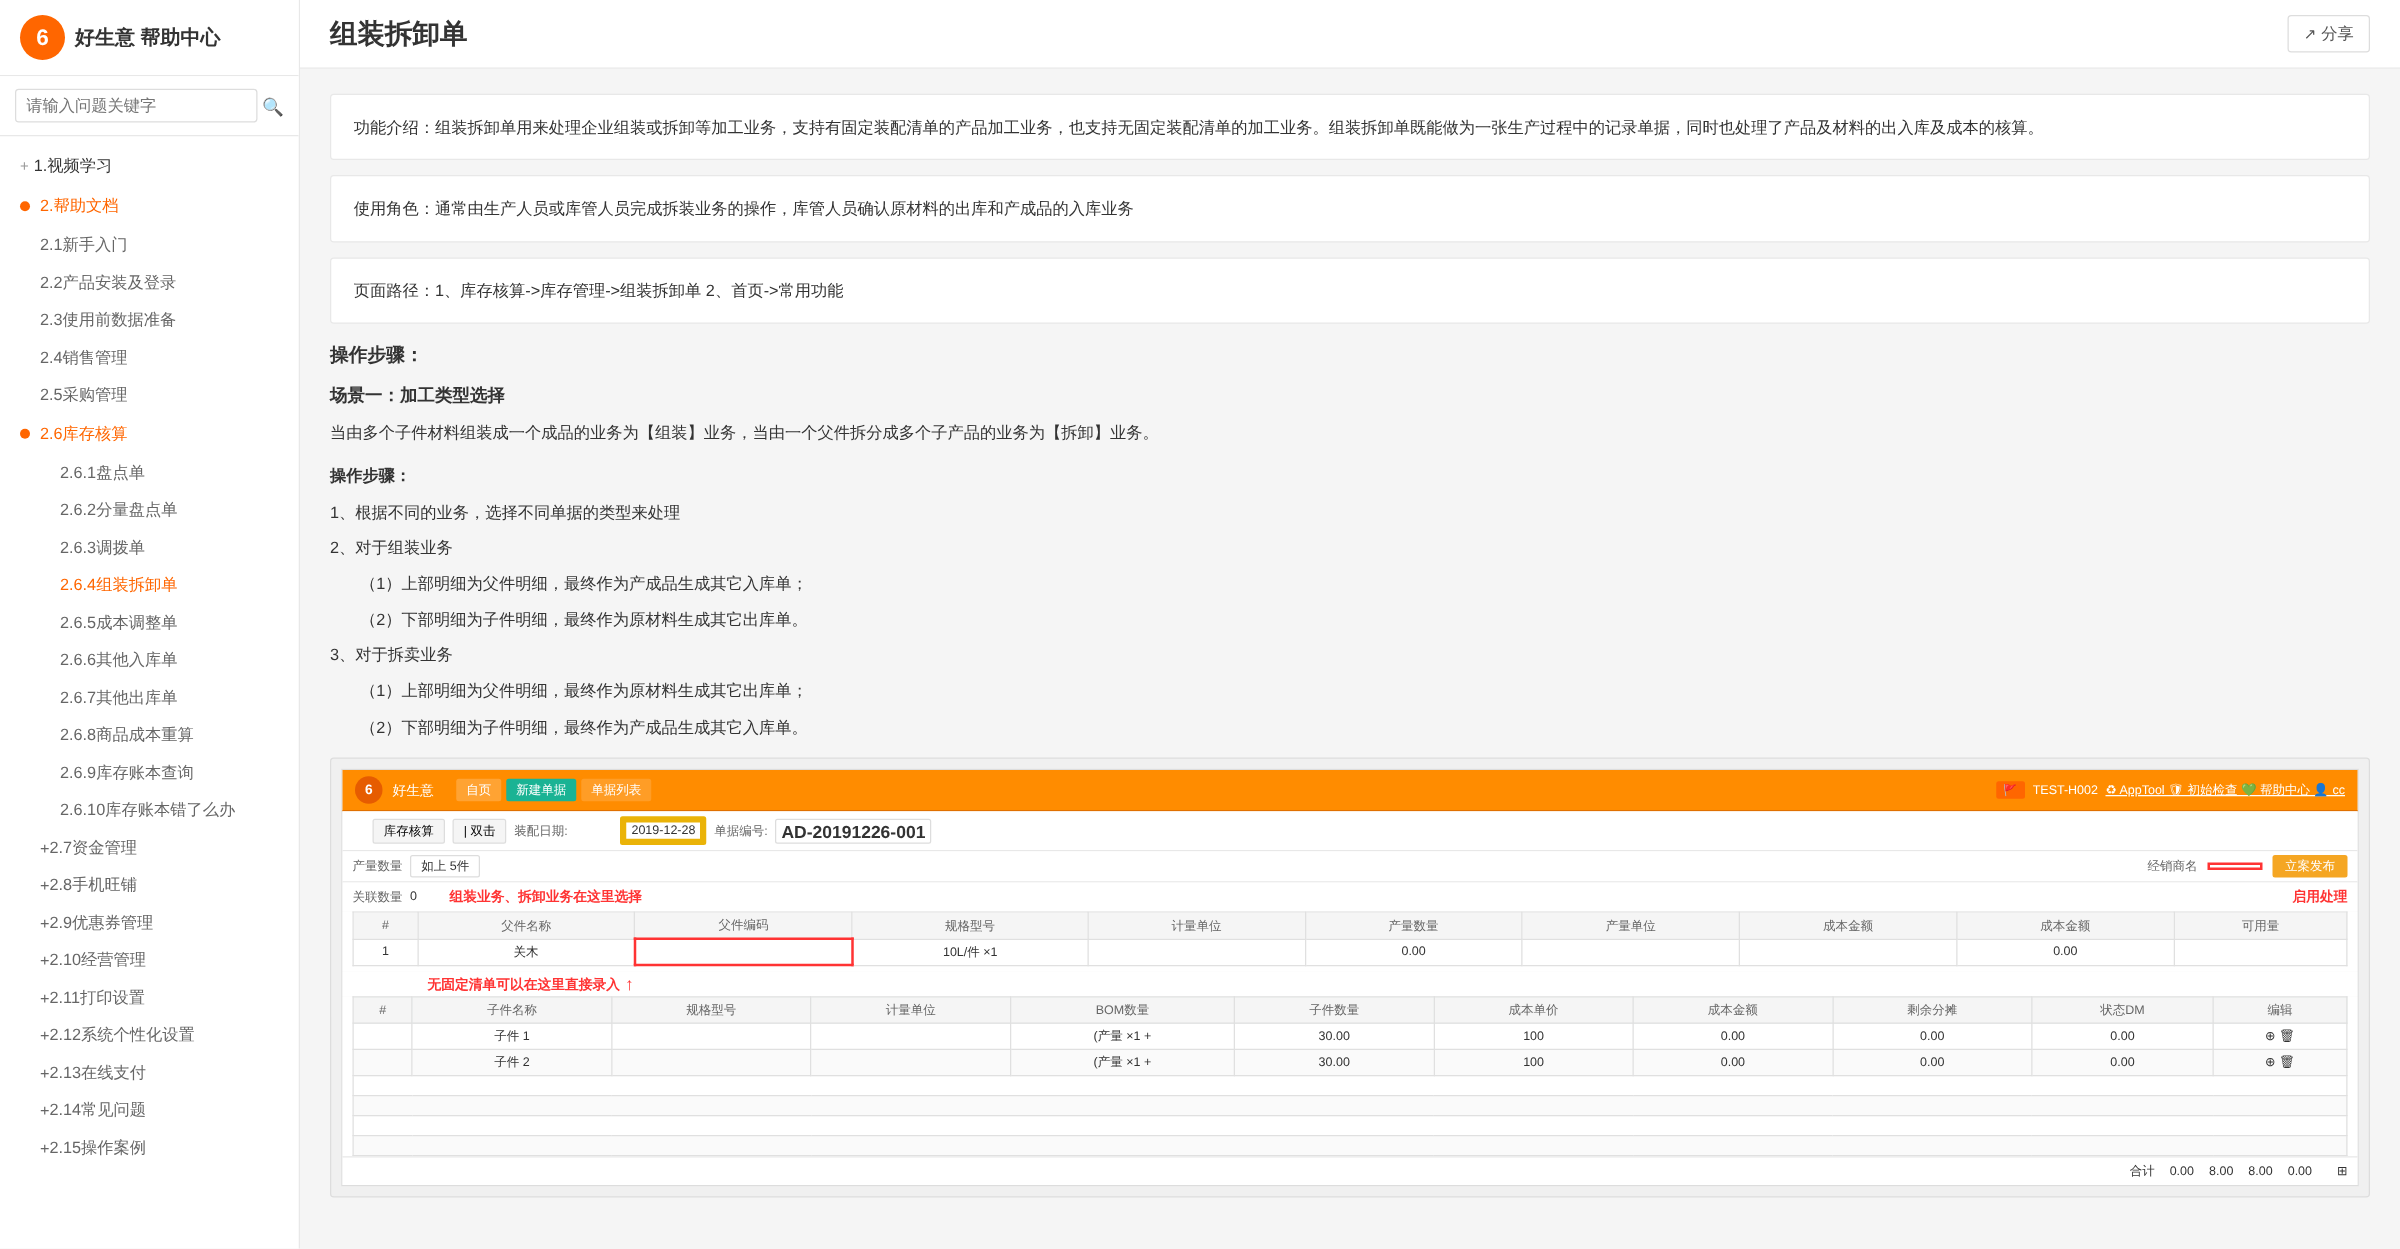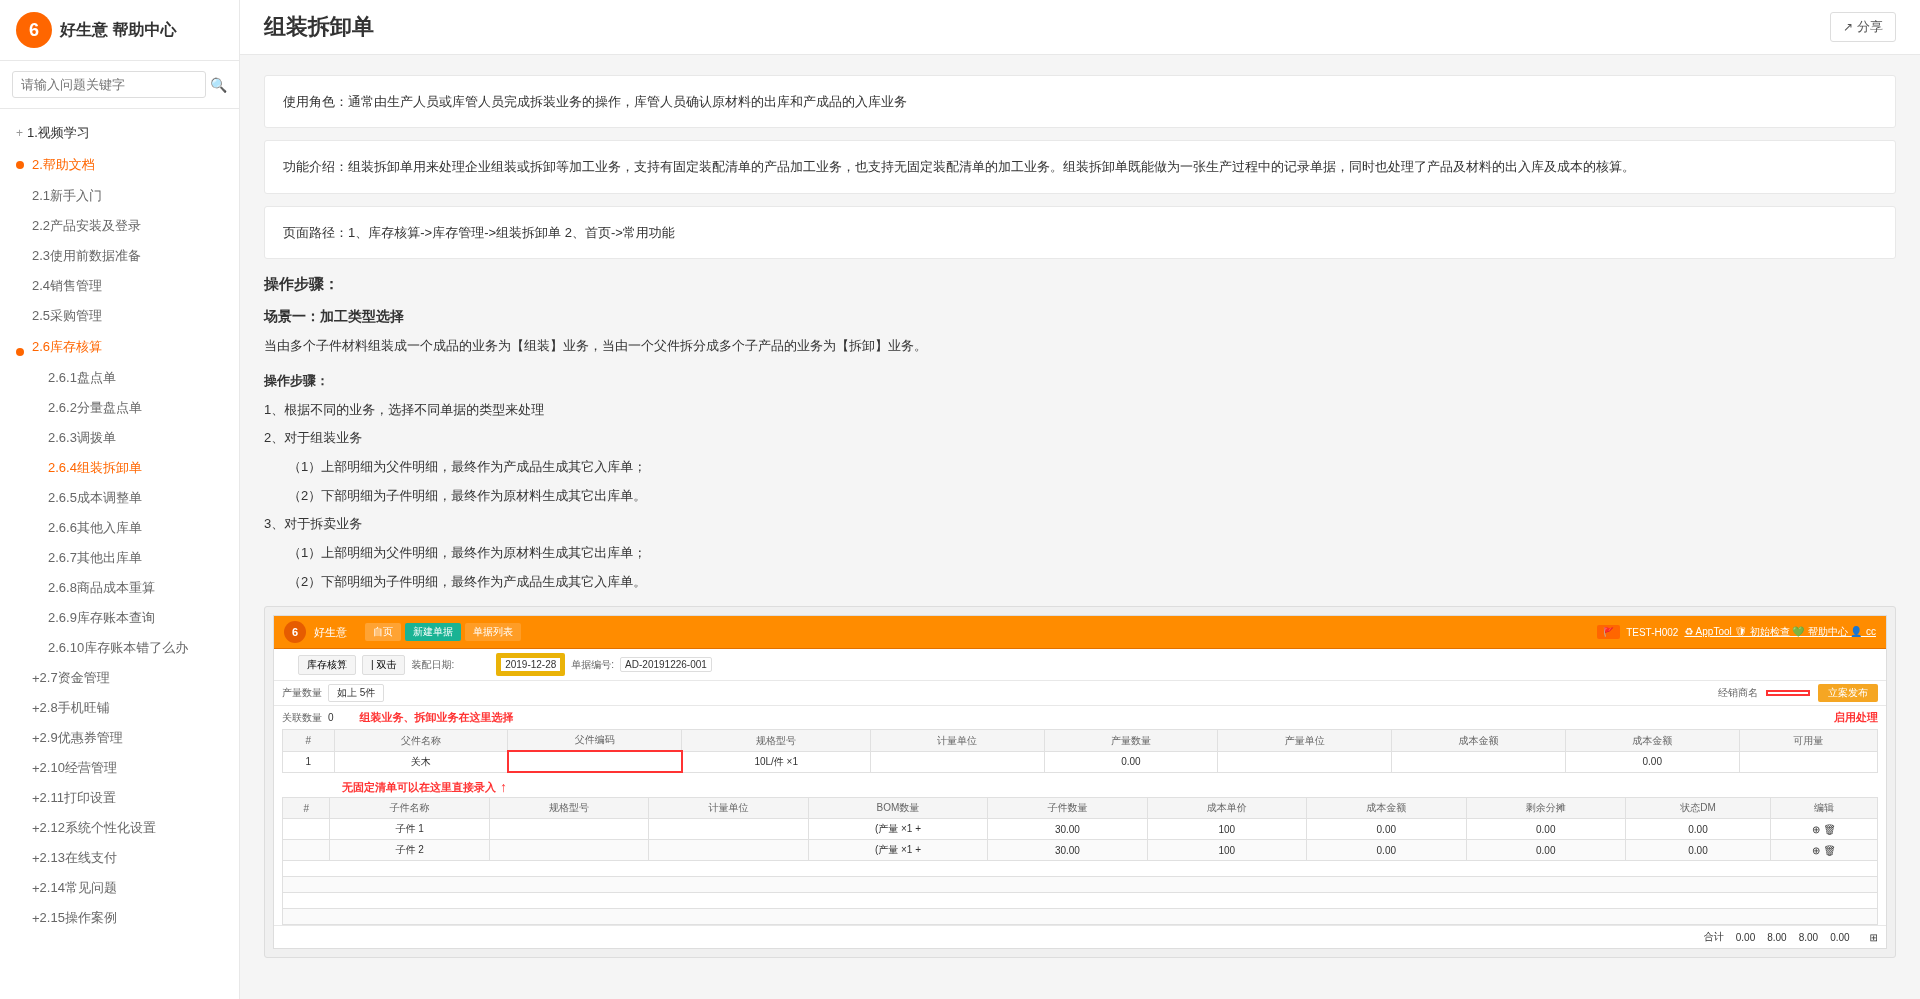--- a/index.html
+++ b/index.html
@@ -259,21 +259,21 @@
     <div class="nav-sub-item">
       <span>2.3使用前数据准备</span>
     </div>
     <div class="nav-sub-item">
       <span>2.4销售管理</span>
     </div>
     <div class="nav-sub-item">
       <span>2.5采购管理</span>
     </div>
 
-    <div class="nav-group-header open" style="align-items:flex-end;">
+    <div class="nav-group-header open" style="">
       <span class="dot"></span>
       <span>2.6库存核算</span>
     </div>
 
     <div class="nav-sub-item" style="padding-left:48px;">
       <span>2.6.1盘点单</span>
     </div>
     <div class="nav-sub-item" style="padding-left:48px;">
       <span>2.6.2分量盘点单</span>
     </div>
@@ -346,25 +346,25 @@
     <h1 class="main-title">组装拆卸单</h1>
     <button class="share-btn">
       <span style="font-size:12px;">↗</span>
       <span>分享</span>
     </button>
   </div>
 
   <div class="content-area">
 
     <div class="info-block">
+      <span>功能介绍：组装拆卸单用来处理企业组装或拆卸等加工业务，支持有固定装配清单的产品加工业务，也支持无固定装配清单的加工业务。组装拆卸单既能做为一张生产过程中的记录单据，同时也处理了产品及材料的出入库及成本的核算。</span>
+    </div>
+
+    <div class="info-block">
       <span>使用角色：通常由生产人员或库管人员完成拆装业务的操作，库管人员确认原材料的出库和产成品的入库业务</span>
-    </div>
-
-    <div class="info-block">
-      <span>功能介绍：组装拆卸单用来处理企业组装或拆卸等加工业务，支持有固定装配清单的产品加工业务，也支持无固定装配清单的加工业务。组装拆卸单既能做为一张生产过程中的记录单据，同时也处理了产品及材料的出入库及成本的核算。</span>
     </div>
 
     <div class="info-block">
       <span>页面路径：1、库存核算-&gt;库存管理-&gt;组装拆卸单 2、首页-&gt;常用功能</span>
     </div>
 
     <div class="section-title">操作步骤：</div>
 
     <div class="scene-title">场景一：加工类型选择</div>
 
@@ -397,21 +397,21 @@
             <span style="color:#fff;font-size:10px;text-decoration:underline;">♻ AppTool 🛡 初始检查 💚 帮助中心 👤 cc</span>
           </div>
         </div>
 
         <div style="background:#fff;border-bottom:1px solid #e8e8e8;padding:4px 24px;display:flex;align-items:center;gap:6px;">
           <button style="background:#f5f5f5;border:1px solid #ddd;padding:2px 8px;border-radius:2px;font-size:10px;cursor:pointer;">库存核算</button>
           <button style="background:#f5f5f5;border:1px solid #ddd;padding:2px 8px;border-radius:2px;font-size:10px;cursor:pointer;">| 双击</button>
           <span style="font-size:10px;color:#666;">装配日期:</span>
           <span style="font-size:10px;border:5px solid #eab308;padding:1px 4px;border-radius:2px;margin-left:36px;">2019-12-28</span>
           <span style="font-size:10px;color:#666;">单据编号:</span>
-          <span style="font-size:10px;border:1px solid #ddd;padding:1px 4px;border-radius:2px;">AD-20191226-001</span>
+          <span style="font-size:14px;border:1px solid #ddd;padding:1px 4px;border-radius:2px;font-weight:bold;">AD-20191226-001</span>
         </div>
 
         <div style="background:#fff;border-bottom:1px solid #e8e8e8;padding:3px 8px;display:flex;align-items:center;gap:6px;">
           <span style="font-size:10px;color:#666;">产量数量</span>
           <span style="font-size:10px;border:1px solid #ddd;padding:1px 8px;border-radius:2px;">如上 5件</span>
           <div style="flex:1;display:flex;align-items:center;justify-content:flex-end;gap:8px;">
             <span style="font-size:10px;color:#666;">经销商名</span>
             <span style="border:2px solid #ff3333;padding:1px 20px;font-size:10px;"></span>
             <button style="background:#f5a623;color:#fff;border:none;padding:2px 10px;border-radius:2px;font-size:10px;cursor:pointer;">立案发布</button>
           </div>

